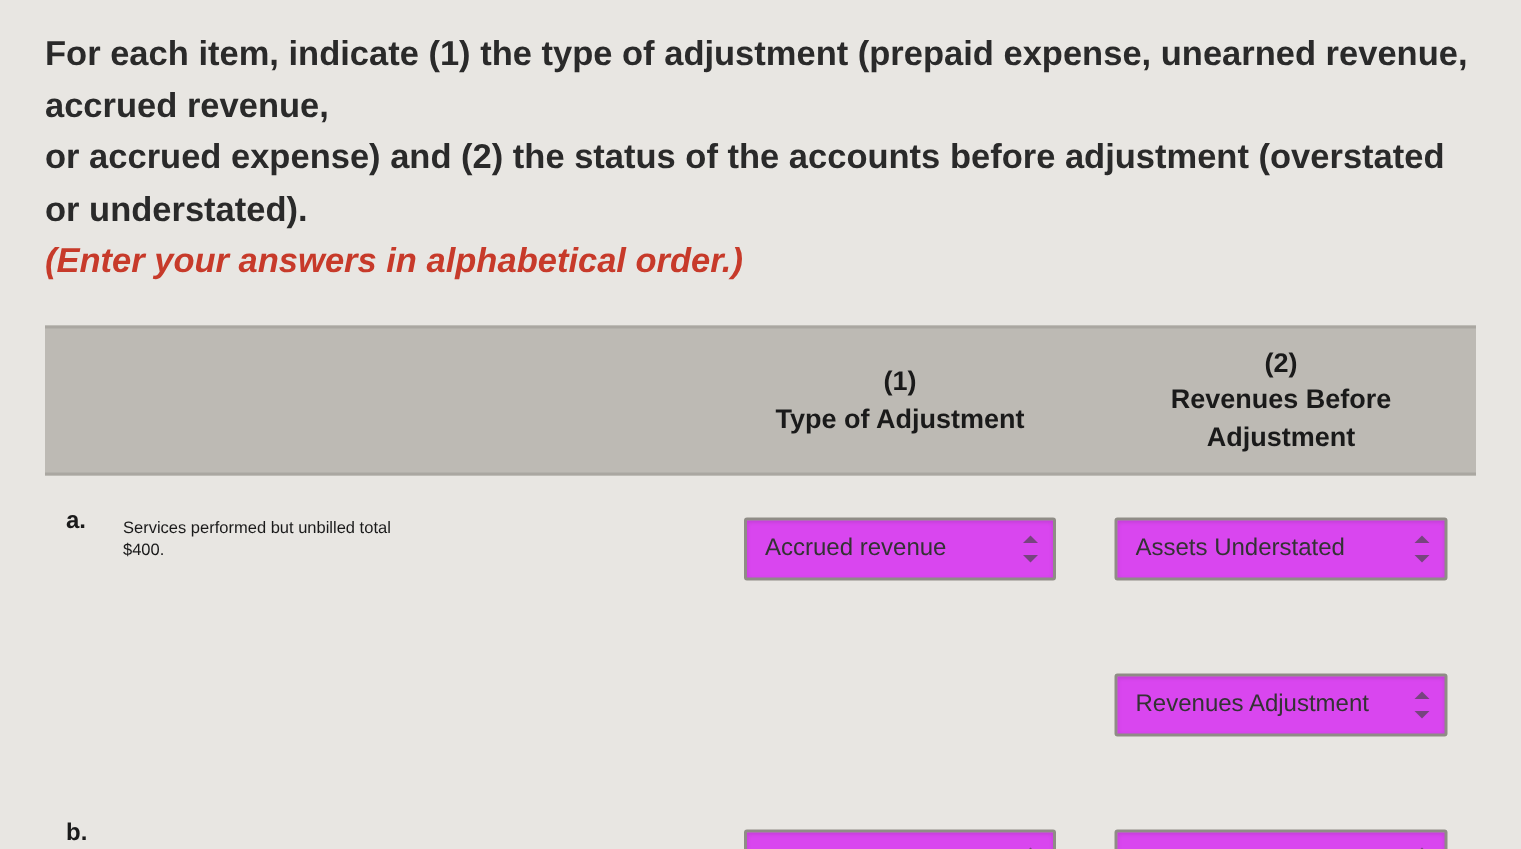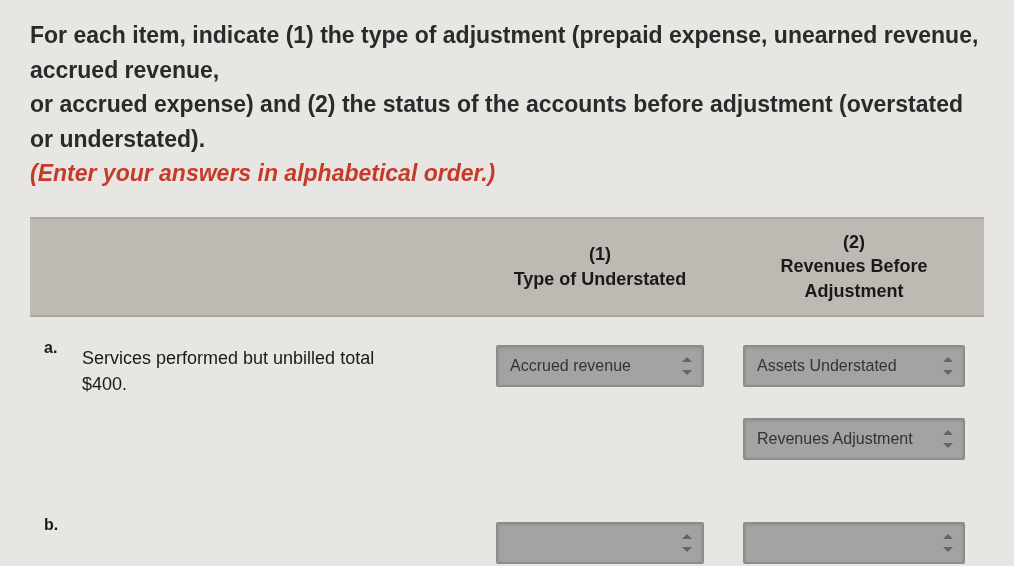--- a/index.html
+++ b/index.html
@@ -50,36 +50,36 @@
     display: flex;
     align-items: flex-start;
     padding-top: 18px;
   }
   .body-row .col-letter {
     font-weight: 700;
     font-size: 16px;
     padding: 4px 0 0 14px;
   }
   .body-row .col-desc {
-    font-size: 18px;
+    font-size: 11px;
     line-height: 1.45;
     font-weight: 500;
   }
   .stack {
     display: flex;
     flex-direction: column;
     gap: 48px;
     align-items: center;
   }
-  .stack-tight { gap: 31px; }
+  .stack-tight { gap: 62px; }
   .select {
     position: relative;
     width: 222px;
     height: 42px;
-    background: #a3a3a3;
+    background: #d946ef;
     border: 2px solid #8f8c86;
     border-radius: 2px;
     display: flex;
     align-items: center;
     padding: 0 30px 0 12px;
     font-size: 16px;
     color: #333;
     cursor: pointer;
     box-shadow: inset 0 1px 3px rgba(0,0,0,.12);
   }
@@ -115,21 +115,21 @@
     <span class="note">(Enter your answers in alphabetical order.)</span>
   </p>
 
   <div class="grid">
 
     <div class="header-row">
       <div class="col-letter"></div>
       <div class="col-desc"></div>
       <div class="col-type">
         <div>(1)</div>
-        <div>Type of Understated</div>
+        <div>Type of Adjustment</div>
       </div>
       <div class="col-acct">
         <div>(2)</div>
         <div>Revenues Before</div>
         <div>Adjustment</div>
       </div>
     </div>
 
     <div class="body-row">
       <div class="col-letter">a.</div>

